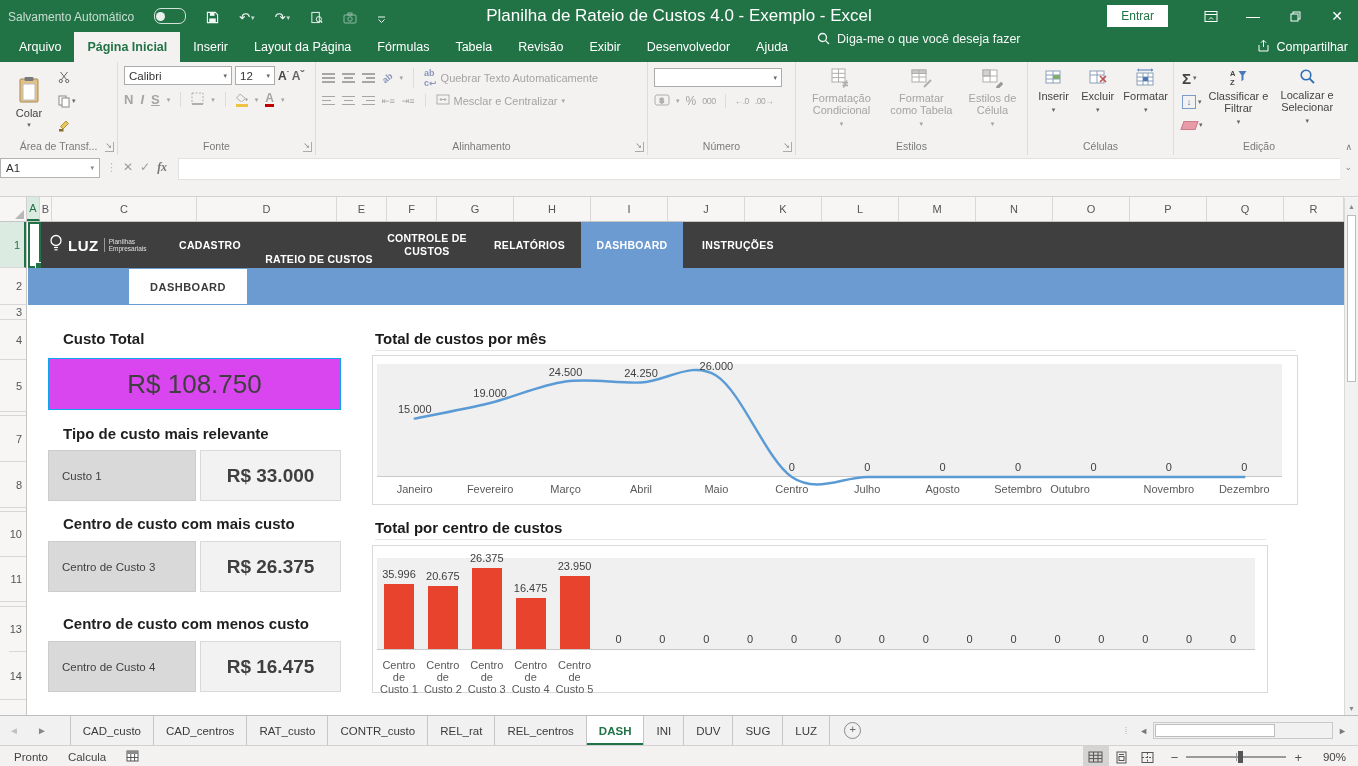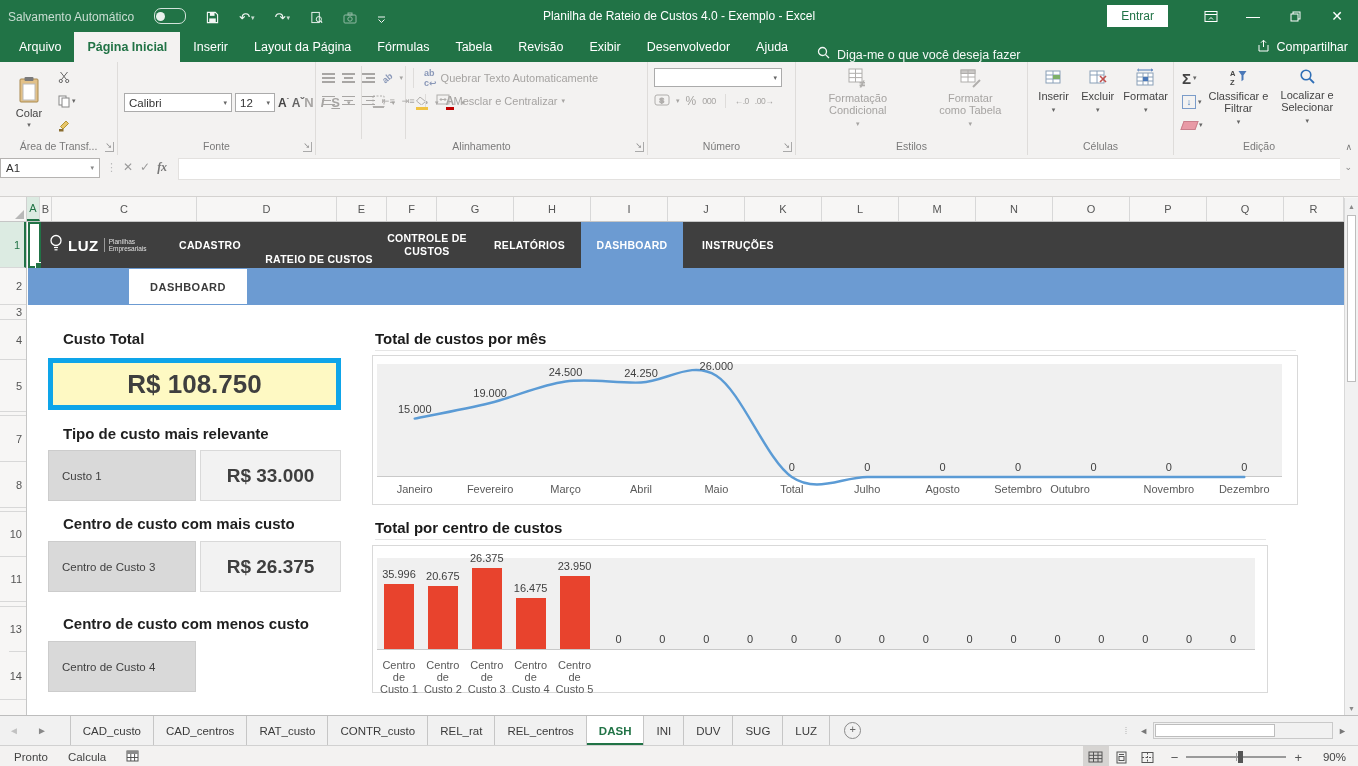--- a/index.html
+++ b/index.html
@@ -7,42 +7,42 @@
   .app{position:absolute;inset:0}
   
   .titlebar{height:32px;background:#217346;color:#fff;display:flex;align-items:center;position:relative;font-size:12px}
   .qat{display:flex;align-items:flex-end;gap:20px;padding-left:8px}
   .autosave{opacity:.75;font-size:12px}
   .toggle{width:28px;height:12px;border:1px solid rgba(255,255,255,.8);border-radius:7px;display:inline-flex;align-items:center;padding:1px}
   .knob{width:9px;height:9px;border-radius:50%;background:rgba(255,255,255,.9)}
   .qbtn{display:inline-flex;align-items:center;gap:1px;opacity:.95;font-size:13px;line-height:1}
   .qbtn .dd{font-size:7px;opacity:.8;font-style:normal}
   .dim{opacity:.5}
-  .wtitle{position:absolute;left:0;right:0;text-align:center;font-size:12px;pointer-events:none}
+  .wtitle{position:absolute;left:0;right:0;text-align:center;font-size:17px;pointer-events:none}
   .wright{margin-left:auto;display:flex;align-items:center;height:100%}
   .signin{background:#fff;color:#217346;border:none;font-size:12px;padding:4px 14px;margin-right:22px;font-family:inherit}
   .winbtn{width:42px;height:100%;display:inline-flex;align-items:center;justify-content:center;font-size:14px}
   
   .menubar{height:30px;background:#217346;display:flex;align-items:stretch;color:#fff;font-size:12.5px}
   .menu-tabs{display:flex;align-items:stretch;padding-left:6px}
   .mtab{display:flex;align-items:center;padding:0 13px}
   .mtab.active{background:#f3f2f1;color:#217346;font-weight:bold}
-  .tellme{display:flex;align-items:flex-end;gap:7px;margin-left:16px;opacity:.95}
+  .tellme{display:flex;align-items:flex-start;gap:7px;margin-left:16px;opacity:.95}
   .share{margin-left:auto;display:flex;align-items:center;gap:6px;padding-right:10px}
   
   .ribbon{height:93px;background:#f3f2f1;display:flex;position:relative;font-size:11px;color:#444}
   .rgroup{box-sizing:border-box;border-right:1px solid #dedcda;position:relative;display:flex;flex-direction:column}
   .rbody{flex:1;display:flex;padding:4px 4px 0 6px;gap:4px}
   .rlabel{height:16px;text-align:center;font-size:10.5px;color:#7a7a7a;position:relative;line-height:14px}
   .launcher{position:absolute;right:3px;bottom:3px;font-size:8px;color:#8a8a8a;line-height:8px;border-right:1px solid #aaa;border-bottom:1px solid #aaa;padding:0 1px 1px 0}
   .paste-btn{width:46px;display:flex;flex-direction:column;align-items:center;justify-content:center;gap:2px}
   .caret{font-style:normal;font-size:7px;color:#666}
   .minicol{display:flex;flex-direction:column;justify-content:space-between;padding:3px 0 6px 2px}
   .mini{display:inline-flex;align-items:center;gap:2px;height:16px}
-  .fontcol{display:flex;flex-direction:row;gap:0;width:100%}
+  .fontcol{display:flex;flex-direction:column;gap:7px;width:100%}
   .selbox{background:#fff;border:1px solid #ababab;height:19px;display:flex;align-items:center;font-size:11.5px;padding:0 4px;box-sizing:border-box;color:#333}
   .selbox .caret{margin-left:auto}
   .rrow{display:flex;align-items:center;gap:7px}
   .dis{color:#a6a4a2}
   .dis svg *{stroke:#b0aeac}
   .biglbl{font-size:13px;font-weight:bold}
   .vline{width:1px;background:#dedcda;align-self:stretch;margin:0 3px}
   .lines{display:inline-flex;flex-direction:column;gap:2.5px;width:13px}
   .lines i{height:1.5px;background:#a8a6a4;display:block}
   .lines.al i:nth-child(2){width:9px}
@@ -76,21 +76,21 @@
   .colh{box-sizing:border-box;border-right:1px solid #d8d8d8;display:flex;align-items:center;justify-content:center}
   .colh.sel{background:#dcebe2;color:#217346;border-bottom:2px solid #217346}
   
   .sheet{height:493px;position:relative;background:#fff;overflow:hidden}
   .rowheaders{position:absolute;left:0;top:0;bottom:0;width:27px;background:#f7f6f5;border-right:1px solid #c6c6c6;box-sizing:border-box;z-index:5}
   .rowh{box-sizing:border-box;border-bottom:1px solid #d8d8d8;font-size:11px;color:#555;display:flex;align-items:center;justify-content:flex-end;padding-right:4px}
   .rowh.sel{color:#217346;background:#dcebe2;border-right:2px solid #217346}
   .content{position:absolute;inset:0}
   .abs{position:absolute;box-sizing:border-box}
   .kpi-title{font-size:15px;font-weight:bold;color:#1f1f1f;white-space:nowrap}
-  .kpi-big{background:#fef9c3;border:5px solid #0ea5e9;display:flex;align-items:center;justify-content:center;font-size:26px;font-weight:bold;color:#3f3f3f}
+  .kpi-big{background:#d946ef;border:1px solid #0ea5e9;display:flex;align-items:center;justify-content:center;font-size:26px;font-weight:normal;color:#3f3f3f}
   .kpi-name{background:#d9d9d9;border:1px solid #cccccc;display:flex;align-items:center;font-size:11.5px;color:#404040;padding-left:13px}
   .kpi-val{background:#f2f2f2;border:1px solid #d9d9d9;display:flex;align-items:center;justify-content:center;font-size:19px;font-weight:bold;color:#3f3f3f}
   .chart-title{font-size:15px;font-weight:bold;color:#1a1a1a;white-space:nowrap}
   .chart-box{background:#fff;border:1px solid #d9d9d9}
   .plot{position:absolute;background:#f0f0f0;border-bottom:1px solid #c9c9c9}
   .dlabel{position:absolute;width:60px;text-align:center;font-size:11px;color:#404040;line-height:13px}
   .clabel{position:absolute;text-align:center;font-size:11px;color:#595959;line-height:12px;white-space:pre-line}
   .bar{position:absolute;bottom:0}
   
   .banner-bar{background:#3f3f3f;display:flex;align-items:stretch}
@@ -400,20 +400,31 @@
           <span><svg width="22" height="20" viewBox="0 0 22 20">
                 <rect x="2" y="2" width="14" height="12" fill="#fff" stroke="#b0aeac"></rect>
                 <rect x="2" y="2" width="14" height="3.5" fill="#c9c7c5"></rect>
                 <line x1="2" y1="9" x2="16" y2="9" stroke="#b0aeac"></line>
                 <line x1="9" y1="2" x2="9" y2="14" stroke="#b0aeac"></line>
                 <line x1="14" y1="19" x2="21" y2="12" stroke="#9a9896" stroke-width="2"></line>
               </svg></span>
           <span class="lbl">Formatar como Tabela</span>
             <i class="caret dis">▾</i>
         </div>
+        <div class="bigbtn dis" style="width:62px">
+          <span><svg width="22" height="20" viewBox="0 0 22 20">
+                <rect x="2" y="2" width="14" height="12" fill="#fff" stroke="#b0aeac"></rect>
+                <rect x="2" y="2" width="7" height="6" fill="#d4d2d0"></rect>
+                <line x1="2" y1="8" x2="16" y2="8" stroke="#b0aeac"></line>
+                <line x1="9" y1="2" x2="9" y2="14" stroke="#b0aeac"></line>
+                <path d="M15 19 l5-5 2 2 -5 5z" fill="#9a9896"></path>
+              </svg></span>
+          <span class="lbl">Estilos de Célula</span>
+            <i class="caret dis">▾</i>
+        </div>
       </div>
       <div class="rlabel"><span>Estilos</span></div>
     </div>
 
     <div class="rgroup" style="width:146px">
       <div class="rbody" style="justify-content:space-around">
         <div class="bigbtn" style="width:42px">
           <span><svg width="20" height="18" viewBox="0 0 20 18">
                 <rect x="2" y="3" width="14" height="12" fill="#fff" stroke="#8aa0b8"></rect>
                 <line x1="2" y1="7" x2="16" y2="7" stroke="#8aa0b8"></line>
@@ -568,20 +579,21 @@
         <div class="abs kpi-title" style="left: 63px; top: 108px;">Custo Total</div>
         <div class="abs kpi-big" style="left: 48px; top: 136px; width: 293px; height: 52px;">R$ 108.750</div>
         <div class="abs kpi-title" style="left: 63px; top: 203px;">Tipo de custo mais relevante</div>
         <div class="abs kpi-name" style="left: 48px; top: 228px; width: 148px; height: 51px;">Custo 1</div>
         <div class="abs kpi-val" style="left: 200px; top: 228px; width: 141px; height: 51px;">R$ 33.000</div>
         <div class="abs kpi-title" style="left: 63px; top: 293px;">Centro de custo com mais custo</div>
         <div class="abs kpi-name" style="left: 48px; top: 319px; width: 148px; height: 51px;">Centro de Custo 3</div>
         <div class="abs kpi-val" style="left: 200px; top: 319px; width: 141px; height: 51px;">R$ 26.375</div>
         <div class="abs kpi-title" style="left: 63px; top: 393px;">Centro de custo com menos custo</div>
         <div class="abs kpi-name" style="left: 48px; top: 419px; width: 148px; height: 51px;">Centro de Custo 4</div>
+        <div class="abs kpi-val" style="left: 200px; top: 419px; width: 141px; height: 51px;">R$ 16.475</div>
         <div class="abs chart-title" style="left: 375px; top: 108px;">Total de custos por mês</div>
         <div class="abs" style="left: 375px; top: 128px; width: 921px; height: 0px; border-top: 1px solid rgb(230, 230, 230);"></div>
         <div class="abs chart-box" style="left: 372px; top: 133px; width: 926px; height: 150px; position: absolute;">
           <div class="abs plot" style="left: 4px; top: 8px; width: 905px; height: 113px;">
             <svg width="905" height="113" style="overflow:visible;position:absolute;left:0;top:0">
               <path d="M37.708333333333336,54.55172413793103 C50.27777777777778,51.95402298850575 87.98611111111111,45.135057471264375 113.125,38.96551724137932 C138.26388888888889,32.79597701149426 163.40277777777777,20.943965517241374 188.54166666666666,17.534482758620683 C213.68055555555554,14.124999999999993 238.81944444444443,19.482758620689655 263.9583333333333,18.508620689655174 C289.09722222222223,17.534482758620694 314.2361111111111,-4.058908045977011 339.375,11.689655172413794 C364.5138888888889,27.4382183908046 389.6527777777778,96.11494252873564 414.7916666666667,113 C439.93055555555554,129.88505747126436 465.06944444444446,113 490.2083333333333,113 C515.3472222222222,113 540.4861111111111,113 565.625,113 C590.7638888888889,113 615.9027777777777,113 641.0416666666666,113 C666.1805555555555,113 691.3194444444445,113 716.4583333333334,113 C741.5972222222223,113 766.7361111111111,113 791.875,113 C817.0138888888889,113 854.7222222222222,113 867.2916666666666,113" fill="none" stroke="#5B9BD5" stroke-width="2.4" stroke-linecap="round"></path>
             </svg>
           </div>
           <div class="dlabel" style="left: 11.7083px; top: 46.5517px;">15.000</div>
           <div class="dlabel" style="left: 87.125px; top: 30.9655px;">19.000</div>
@@ -593,21 +605,21 @@
           <div class="dlabel" style="left: 539.625px; top: 105px;">0</div>
           <div class="dlabel" style="left: 615.042px; top: 105px;">0</div>
           <div class="dlabel" style="left: 690.458px; top: 105px;">0</div>
           <div class="dlabel" style="left: 765.875px; top: 105px;">0</div>
           <div class="dlabel" style="left: 841.292px; top: 105px;">0</div>
           <div class="clabel" style="left: 3.70833px; top: 127px; width: 76px;">Janeiro</div>
           <div class="clabel" style="left: 79.125px; top: 127px; width: 76px;">Fevereiro</div>
           <div class="clabel" style="left: 154.542px; top: 127px; width: 76px;">Março</div>
           <div class="clabel" style="left: 229.958px; top: 127px; width: 76px;">Abril</div>
           <div class="clabel" style="left: 305.375px; top: 127px; width: 76px;">Maio</div>
-          <div class="clabel" style="left: 380.792px; top: 127px; width: 76px;">Total</div>
+          <div class="clabel" style="left: 380.792px; top: 127px; width: 76px;">Centro</div>
           <div class="clabel" style="left: 456.208px; top: 127px; width: 76px;">Julho</div>
           <div class="clabel" style="left: 531.625px; top: 127px; width: 76px;">Agosto</div>
           <div class="clabel" style="left: 607.042px; top: 127px; width: 76px;">Setembro</div>
           <div class="clabel" style="left: 659px; top: 127px; width: 76px;">Outubro</div>
           <div class="clabel" style="left: 757.875px; top: 127px; width: 76px;">Novembro</div>
           <div class="clabel" style="left: 833.292px; top: 127px; width: 76px;">Dezembro</div>
         </div>
         <div class="abs chart-title" style="left: 375px; top: 297px;">Total por centro de custos</div>
         <div class="abs" style="left: 375px; top: 317px; width: 891px; height: 0px; border-top: 1px solid rgb(230, 230, 230);"></div>
         <div class="abs chart-box" style="left: 372px; top: 323px; width: 896px; height: 148px;">

